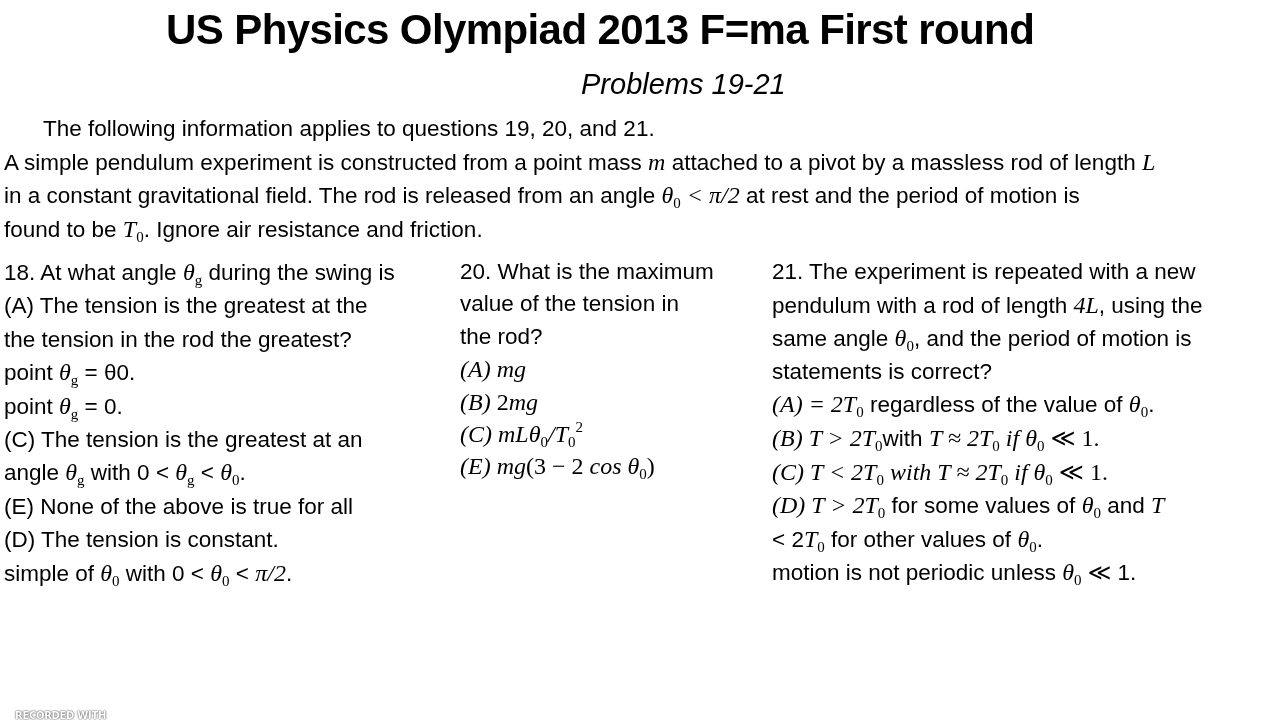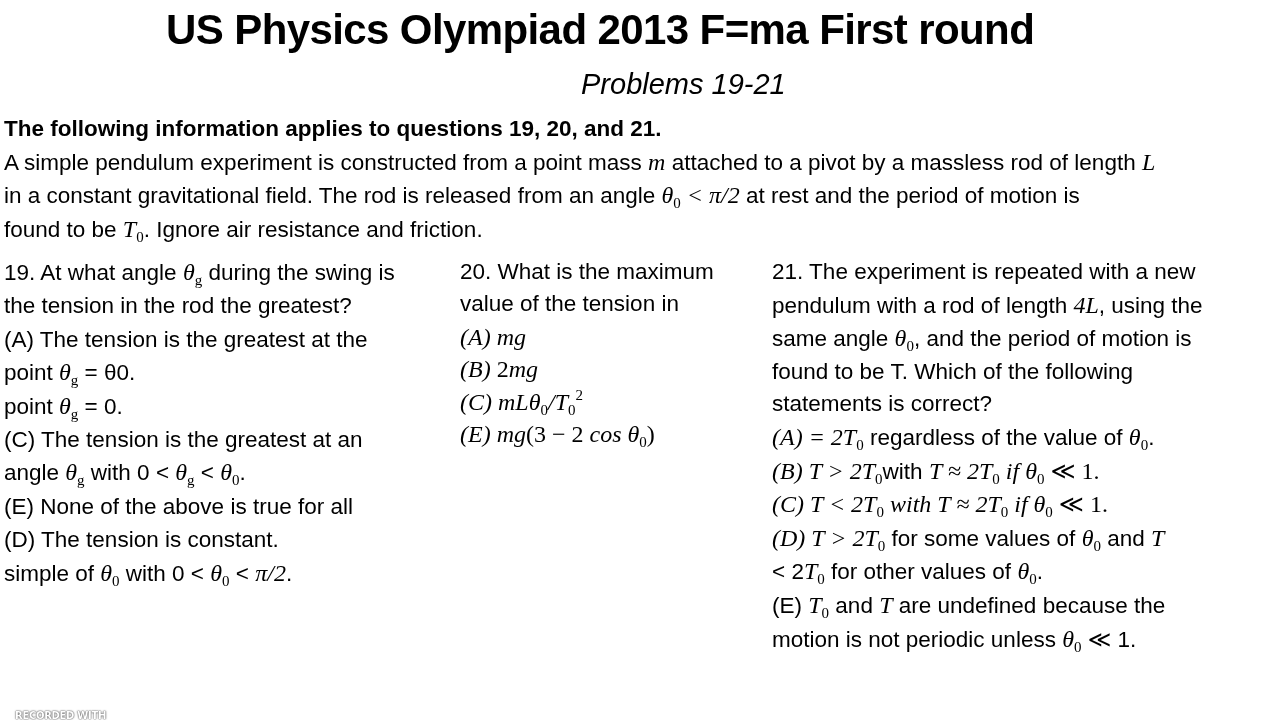--- a/index.html
+++ b/index.html
@@ -15,21 +15,21 @@
       line-height: 52px; white-space: nowrap;
     }
     .subtitle {
       position: absolute; left: 533px; top: 66px;
       font-size: 29px; font-style: italic; line-height: 36px; white-space: nowrap; margin-left: 48px;
     }
     .intro {
       position: absolute; left: 4px; top: 113px; width: 1276px;
       font-size: 22.5px; line-height: 32.5px;
     }
-    .intro .lead { font-weight: bold; }
+    .intro .lead { font-weight: normal; margin-left: 39px; }
     .col { position: absolute; top: 256px; font-size: 22.5px; line-height: 33.4px; }
     .col19 { left: 4px; width: 440px; }
     .col20 { left: 460px; width: 300px; line-height: 32.4px; }
     .col21 { left: 772px; width: 505px; line-height: 32.6px; }
     .line { display: block; white-space: nowrap; }
     .m { font-family: "Liberation Serif", "DejaVu Serif", serif; font-style: italic; font-size: 24px; }
     .mr { font-family: "Liberation Serif", "DejaVu Serif", serif; font-style: normal; font-size: 24px; }
     sub { font-size: 15px; vertical-align: -5px; line-height: 0; font-style: normal; }
     sup { font-size: 15px; vertical-align: 10px; line-height: 0; font-style: normal; }
     .watermark {
@@ -62,53 +62,52 @@
   <div class="subtitle">Problems 19-21</div>
 
   <div class="intro">
     <span class="line lead">The following information applies to questions 19, 20, and 21.</span>
     <span class="line"><span>A simple pendulum experiment is constructed from a point mass </span><span class="m">m</span><span> attached to a pivot by a massless rod of length </span><span class="m">L</span></span>
     <span class="line"><span>in a constant gravitational field. The rod is released from an angle </span><span class="m"><span>θ</span><sub>0</sub></span><span class="m"> &lt; π/2</span><span> at rest and the period of motion is</span></span>
     <span class="line"><span>found to be </span><span class="m"><span>T</span><sub>0</sub></span><span>. Ignore air resistance and friction.</span></span>
   </div>
 
   <div class="col col19">
-    <span class="line"><span>19. At what angle </span><span class="m"><span>θ</span><sub>g</sub></span><span> during the swing is</span></span>
+    <span class="line"><span>18. At what angle </span><span class="m"><span>θ</span><sub>g</sub></span><span> during the swing is</span></span>
+    <span class="line">(A) The tension is the greatest at the</span>
     <span class="line">the tension in the rod the greatest?</span>
-    <span class="line">(A) The tension is the greatest at the</span>
     <span class="line"><span>point </span><span class="m"><span>θ</span><sub>g</sub></span><span> = θ0.</span></span>
     <span class="line"><span>point </span><span class="m"><span>θ</span><sub>g</sub></span><span> = 0.</span></span>
     <span class="line">(C) The tension is the greatest at an</span>
     <span class="line"><span>angle </span><span class="m"><span>θ</span><sub>g</sub></span><span> with 0 &lt; </span><span class="m"><span>θ</span><sub>g</sub></span><span> &lt; </span><span class="m"><span>θ</span><sub>0</sub></span><span>.</span></span>
     <span class="line">(E) None of the above is true for all</span>
     <span class="line">(D) The tension is constant.</span>
     <span class="line"><span>simple of </span><span class="m"><span>θ</span><sub>0</sub></span><span> with 0 &lt; </span><span class="m"><span>θ</span><sub>0</sub></span><span> &lt; </span><span class="m">π/2</span><span>.</span></span>
   </div>
 
   <div class="col col20">
     <span class="line">20. What is the maximum</span>
     <span class="line">value of the tension in</span>
+    <span class="line">the rod?</span>
     <span class="line m">(A) mg</span>
     <span class="line m"><span>(B) </span><span class="mr">2</span><span>mg</span></span>
     <span class="line m"><span>(C) mLθ</span><sub>0</sub><span>/T</span><sub>0</sub><sup>2</sup></span>
     <span class="line m"><span>(E) mg</span><span class="mr">(3 − 2 </span><span>cos θ</span><sub>0</sub><span class="mr">)</span></span>
   </div>
 
   <div class="col col21">
     <span class="line">21. The experiment is repeated with a new</span>
     <span class="line"><span>pendulum with a rod of length </span><span class="m">4L</span><span>, using the</span></span>
     <span class="line"><span>same angle </span><span class="m"><span>θ</span><sub>0</sub></span><span>, and the period of motion is</span></span>
-    <span class="line">found to be T. Which of the following</span>
     <span class="line">statements is correct?</span>
     <span class="line"><span class="m">(A) =  2T</span><span class="m"><sub>0</sub></span><span> regardless of the value of </span><span class="m"><span>θ</span><sub>0</sub></span><span>.</span></span>
     <span class="line"><span class="m">(B) T  &gt;  2T</span><span class="m"><sub>0</sub></span><span>with </span><span class="m">T  ≈  2T</span><span class="m"><sub>0</sub></span><span class="m"> if θ</span><span class="m"><sub>0</sub></span><span class="mr">  ≪  1.</span></span>
     <span class="line"><span class="m">(C) T  &lt;  2T</span><span class="m"><sub>0</sub></span><span class="m"> with T  ≈  2T</span><span class="m"><sub>0</sub></span><span class="m"> if θ</span><span class="m"><sub>0</sub></span><span class="mr">  ≪  1.</span></span>
     <span class="line"><span class="m">(D) T  &gt;  2T</span><span class="m"><sub>0</sub></span><span> for some values of </span><span class="m"><span>θ</span><sub>0</sub></span><span> and </span><span class="m">T</span></span>
     <span class="line"><span>&lt; 2</span><span class="m"><span>T</span><sub>0</sub></span><span> for other values of </span><span class="m"><span>θ</span><sub>0</sub></span><span>.</span></span>
-    <span class="line"><span>(E) </span><span class="m"><span>T</span><sub>0</sub></span><span> and </span><span class="m">T</span><span> are undefined because the</span></span>
     <span class="line"><span>motion is not periodic unless </span><span class="m"><span>θ</span><sub>0</sub></span><span> ≪ 1.</span></span>
   </div>
 
   <div class="watermark">
     <div class="wm-top">RECORDED WITH</div>
     <div class="wm-row">
       <span class="wm-word">SCREENCAST</span>
       <span class="wm-logo">
           <span class="dot"></span>
         </span>

